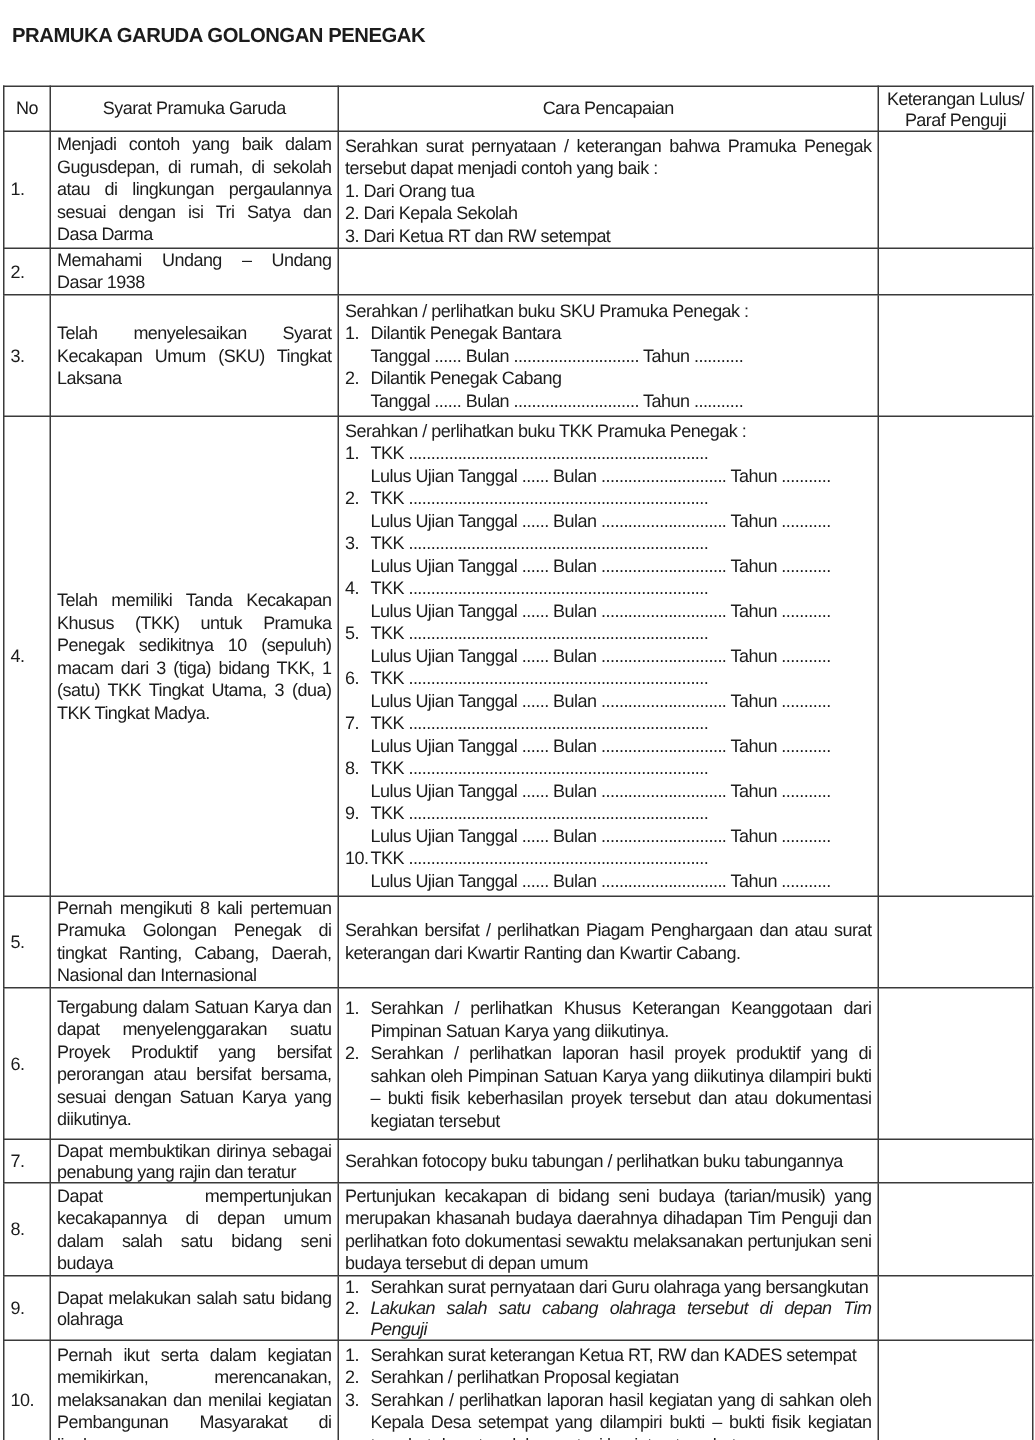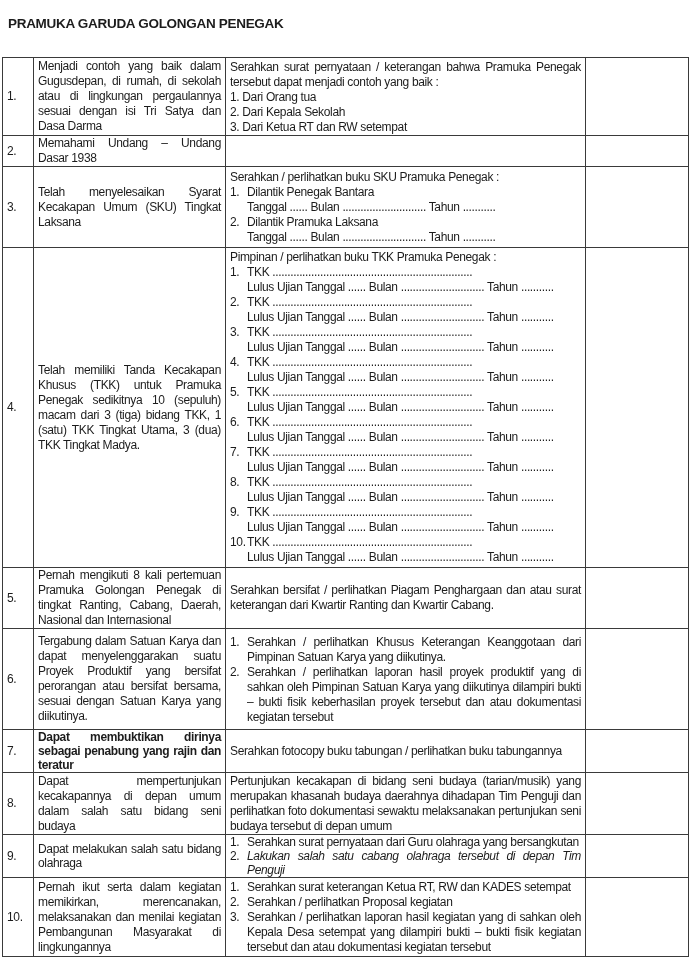--- a/index.html
+++ b/index.html
@@ -40,20 +40,26 @@
 <div class="title">PRAMUKA GARUDA GOLONGAN PENEGAK</div>
 
 <table class="grid">
   <colgroup>
     <col style="width:31px">
     <col style="width:192px">
     <col style="width:360px">
     <col style="width:103px">
   </colgroup>
   <tbody>
+      <tr style="height:30px">
+    <th>No</th>
+    <th>Syarat Pramuka Garuda</th>
+    <th>Cara Pencapaian</th>
+    <th style="line-height:14px;padding:0 2px;">Keterangan Lulus/ Paraf Penguji</th>
+  </tr>
 
   <tr style="height:78px">
     <td class="no">1.</td>
     <td class="syarat">Menjadi contoh yang baik dalam Gugusdepan, di rumah, di sekolah atau di lingkungan pergaulannya sesuai dengan isi Tri Satya dan Dasa Darma</td>
     <td class="cara" style="padding-top:1px;margin-top:24px;">
       <span style="display:block;text-align:justify;">Serahkan surat pernyataan / keterangan bahwa Pramuka Penegak tersebut dapat menjadi contoh yang baik :</span>
       <span class="line">1.  Dari Orang tua</span>
       <span class="line">2.  Dari Kepala Sekolah</span>
       <span class="line">3.  Dari Ketua RT dan RW setempat</span>
     </td>
@@ -67,31 +73,31 @@
     <td class="ket"></td>
   </tr>
 
   <tr style="height:81px">
     <td class="no">3.</td>
     <td class="syarat">Telah menyelesaikan Syarat Kecakapan Umum (SKU) Tingkat Laksana</td>
     <td class="cara" style="padding-top:1px;">
       <span class="line">Serahkan / perlihatkan buku SKU Pramuka Penegak :</span>
       <span class="line"><span style="display:inline-block;width:17px;">1.</span><span>Dilantik Penegak Bantara</span></span>
       <span class="sub">Tanggal ...... Bulan ............................ Tahun ...........</span>
-      <span class="line"><span style="display:inline-block;width:17px;">2.</span><span>Dilantik Pramuka Laksana</span></span>
+      <span class="line"><span style="display:inline-block;width:17px;">2.</span><span>Dilantik Penegak Cabang</span></span>
       <span class="sub">Tanggal ...... Bulan ............................ Tahun ...........</span>
     </td>
     <td class="ket"></td>
   </tr>
 
   <tr style="height:320px">
     <td class="no">4.</td>
     <td class="syarat">Telah memiliki Tanda Kecakapan Khusus (TKK) untuk Pramuka Penegak sedikitnya 10 (sepuluh) macam dari 3 (tiga) bidang TKK, 1 (satu) TKK Tingkat Utama, 3 (dua) TKK Tingkat Madya.</td>
     <td class="cara" style="padding-top:0;">
-      <span class="line">Pimpinan / perlihatkan buku TKK Pramuka Penegak :</span>
+      <span class="line">Serahkan / perlihatkan buku TKK Pramuka Penegak :</span>
       <div id="tkk-list">
             <span class="line"><span style="display: inline-block; width: 17px;">1.</span><span>TKK ...................................................................</span></span>
             <span class="sub">Lulus Ujian Tanggal ...... Bulan ............................ Tahun ...........</span>
             <span class="line"><span style="display: inline-block; width: 17px;">2.</span><span>TKK ...................................................................</span></span>
             <span class="sub">Lulus Ujian Tanggal ...... Bulan ............................ Tahun ...........</span>
             <span class="line"><span style="display: inline-block; width: 17px;">3.</span><span>TKK ...................................................................</span></span>
             <span class="sub">Lulus Ujian Tanggal ...... Bulan ............................ Tahun ...........</span>
             <span class="line"><span style="display: inline-block; width: 17px;">4.</span><span>TKK ...................................................................</span></span>
             <span class="sub">Lulus Ujian Tanggal ...... Bulan ............................ Tahun ...........</span>
             <span class="line"><span style="display: inline-block; width: 17px;">5.</span><span>TKK ...................................................................</span></span>
@@ -129,21 +135,21 @@
       <div class="item">
         <span class="num">2.</span>
         <span class="txt last">Serahkan / perlihatkan laporan hasil proyek produktif yang di sahkan oleh Pimpinan Satuan Karya yang diikutinya dilampiri bukti – bukti fisik keberhasilan proyek tersebut dan atau dokumentasi kegiatan tersebut</span>
       </div>
     </td>
     <td class="ket"></td>
   </tr>
 
   <tr style="height:29px">
     <td class="no">7.</td>
-    <td class="syarat" style="line-height:14px;font-weight:bold;">Dapat membuktikan dirinya sebagai penabung yang rajin dan teratur</td>
+    <td class="syarat" style="line-height:14px;">Dapat membuktikan dirinya sebagai penabung yang rajin dan teratur</td>
     <td class="cara mid">Serahkan fotocopy buku tabungan / perlihatkan buku tabungannya</td>
     <td class="ket"></td>
   </tr>
 
   <tr style="height:62px">
     <td class="no">8.</td>
     <td class="syarat">Dapat mempertunjukan kecakapannya di depan umum dalam salah satu bidang seni budaya</td>
     <td class="cara" style="text-align-last:left;">Pertunjukan kecakapan di bidang seni budaya (tarian/musik) yang merupakan khasanah budaya daerahnya dihadapan Tim Penguji dan perlihatkan foto dokumentasi sewaktu melaksanakan pertunjukan seni budaya tersebut di depan umum</td>
     <td class="ket"></td>
   </tr>

